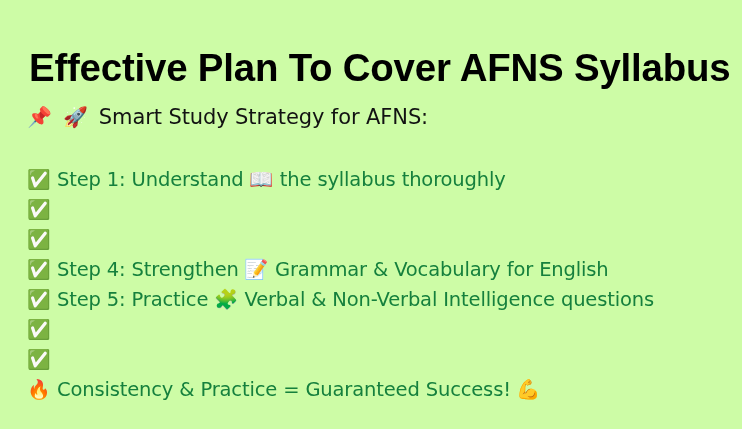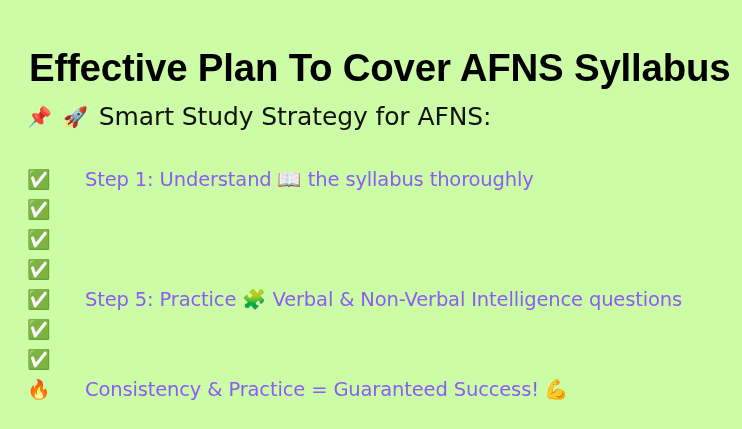--- a/index.html
+++ b/index.html
@@ -47,21 +47,21 @@
   .emo {
     display: inline-block;
     font-family: "DejaVu Sans", sans-serif;
     font-size: 19px;
     line-height: 1;
   }
   #pin-icon { font-size: 20px; margin-right: 11px; }
   #rocket-icon { font-size: 20px; margin-right: 11px; }
   #subtitle-text {
     font-family: "DejaVu Sans", sans-serif;
-    font-size: 25px;
+    font-size: 21px;
     line-height: 24px;
     color: #121212;
     letter-spacing: -0.1px;
   }
   #steps {
     position: absolute;
     left: 27px;
     top: 166px;
     width: 710px;
   }
@@ -76,23 +76,22 @@
     width: 30px;
     font-family: "DejaVu Sans", sans-serif;
     font-size: 19px;
     line-height: 26px;
     color: #16c264;
   }
   .step-text {
     font-family: "DejaVu Sans", sans-serif;
     font-size: 19.5px;
     line-height: 26px;
-    color: #8b5cf6;
+    color: #15803d;
     letter-spacing: -0.15px;
-    margin-left: 28px;
   }
 </style>
 </head>
 <body style="background: rgb(205, 252, 166);">
 
 <div id="poster" style="background: rgb(205, 252, 166);">
 
   <h1 id="title">Effective Plan To Cover AFNS Syllabus</h1>
 
   <div id="subtitle-row">
@@ -111,20 +110,21 @@
     <div class="step-row">
       <span class="step-bullet">✅</span>
     </div>
 
     <div class="step-row">
       <span class="step-bullet">✅</span>
     </div>
 
     <div class="step-row">
       <span class="step-bullet">✅</span>
+      <span class="step-text">Step 4: Strengthen 📝 Grammar &amp; Vocabulary for English</span>
     </div>
 
     <div class="step-row">
       <span class="step-bullet">✅</span>
       <span class="step-text">Step 5: Practice 🧩 Verbal &amp; Non-Verbal Intelligence questions</span>
     </div>
 
     <div class="step-row">
       <span class="step-bullet">✅</span>
     </div>

